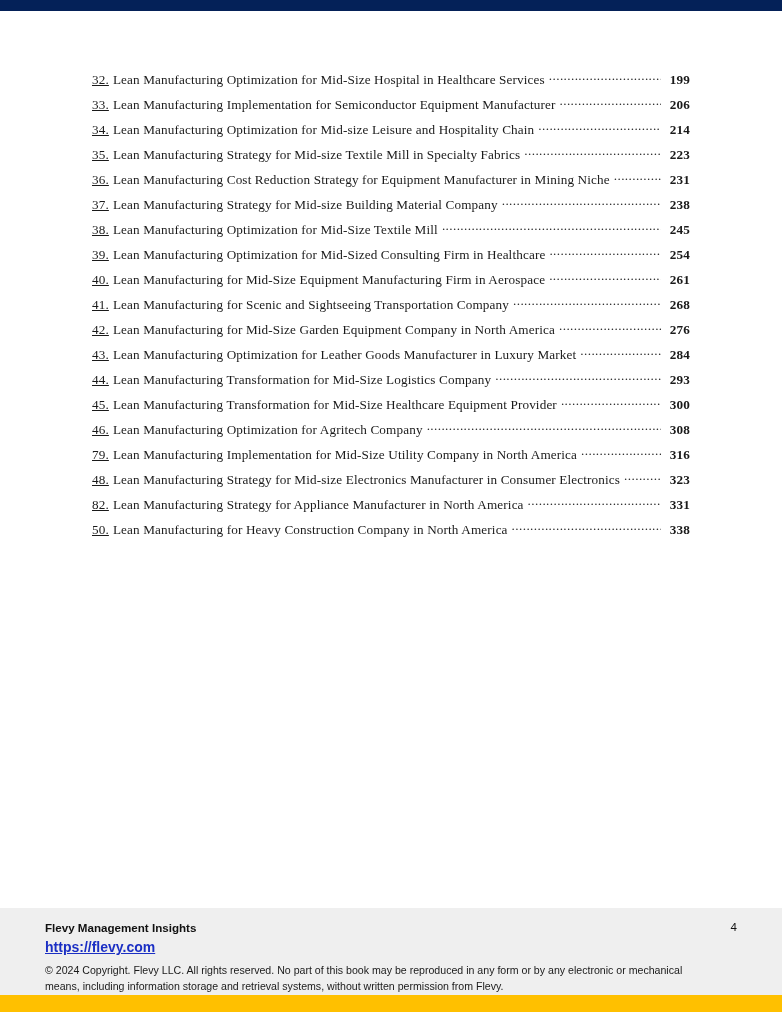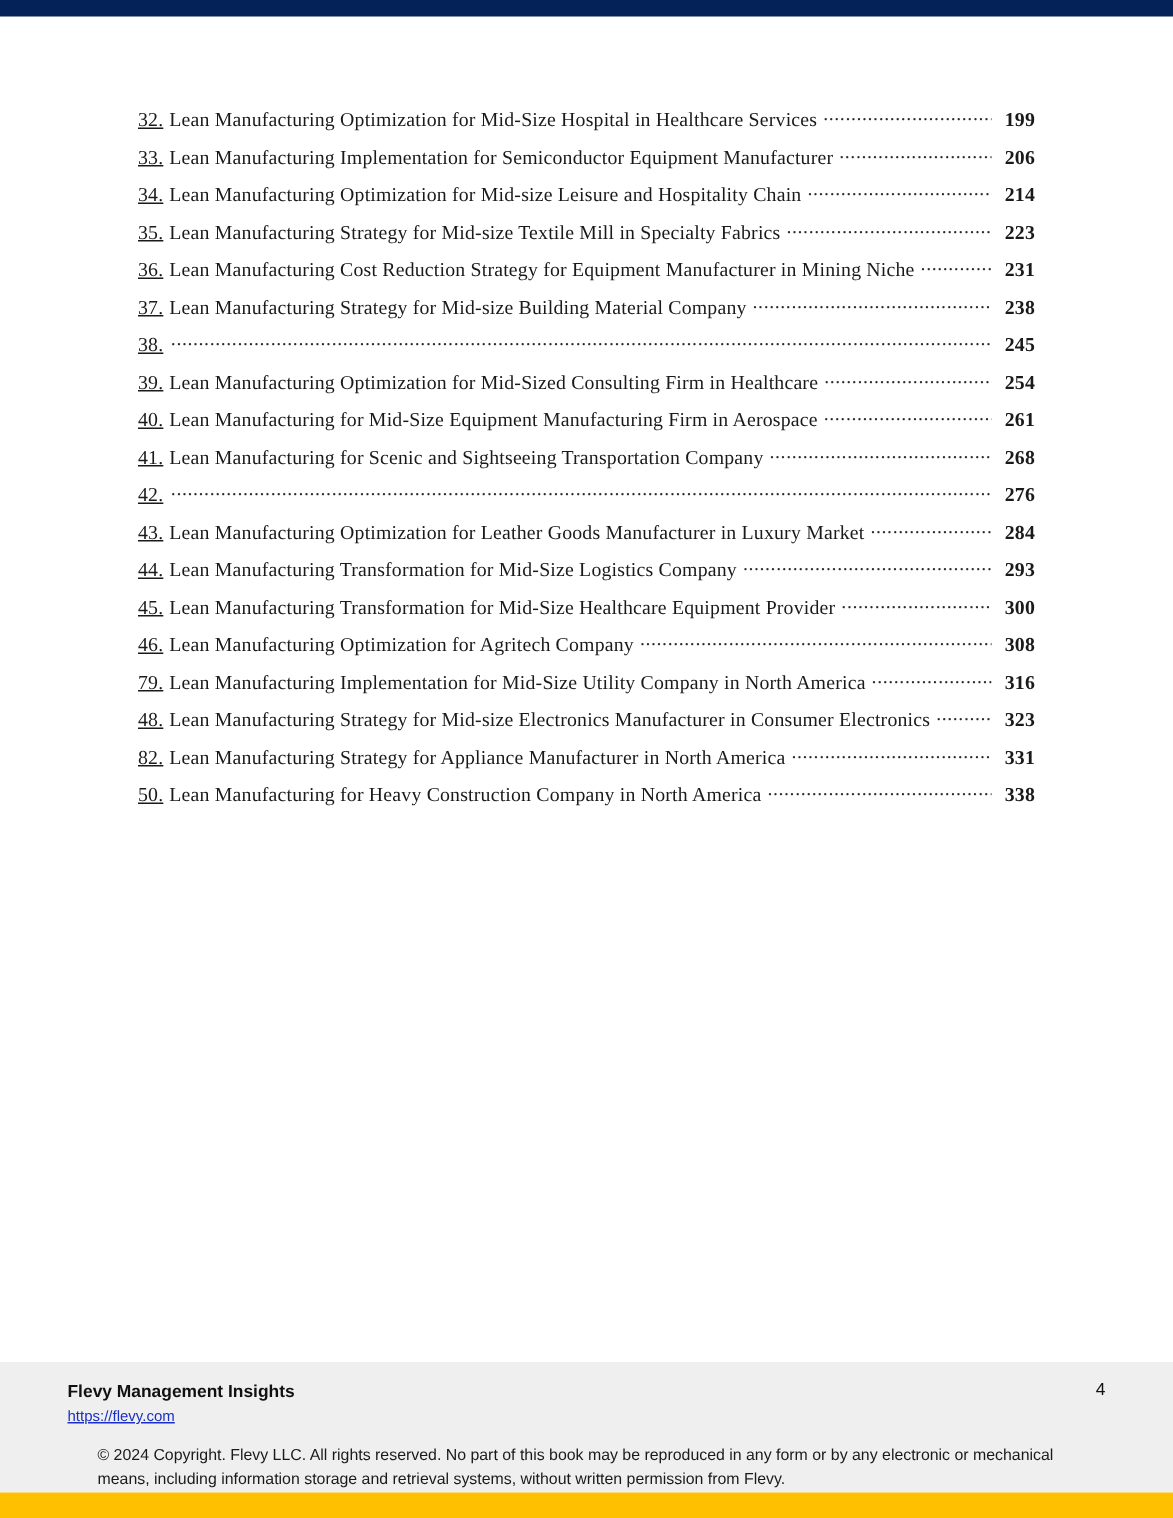--- a/index.html
+++ b/index.html
@@ -95,42 +95,41 @@
   .footer-brand {
     font-family: "Liberation Sans", "DejaVu Sans", sans-serif;
     font-size: 11.6px;
     font-weight: bold;
     color: #111111;
     line-height: 1.55;
   }
   .footer-url {
     display: block;
     font-family: "Liberation Sans", "DejaVu Sans", sans-serif;
-    font-size: 10px;
-    font-weight: normal;
+    font-size: 14px;
+    font-weight: bold;
     color: #1b2fc4;
     text-decoration: underline;
     line-height: 1.55;
   }
   .footer-pageno {
     font-family: "Liberation Sans", "DejaVu Sans", sans-serif;
     font-size: 11.6px;
     color: #111111;
     padding-top: 1px;
   }
   .footer-copy {
     position: absolute;
     top: 54px;
     left: 45px;
     width: 648px;
     font-family: "Liberation Sans", "DejaVu Sans", sans-serif;
     font-size: 10.6px;
     color: #1a1a1a;
     line-height: 1.52;
-    margin-left: 20px;
   }
 
   
   .bottom-bar {
     position: absolute;
     left: 0;
     top: 995px;
     width: 782px;
     height: 17px;
     background: #ffc000;
@@ -173,20 +172,21 @@
       <span class="toc-page">231</span>
     </div>
     <div class="toc-entry">
       <span class="toc-num">37.</span>
       <span class="toc-title">Lean Manufacturing Strategy for Mid-size Building Material Company</span>
       <span class="toc-leader"></span>
       <span class="toc-page">238</span>
     </div>
     <div class="toc-entry">
       <span class="toc-num">38.</span>
+      <span class="toc-title">Lean Manufacturing Optimization for Mid-Size Textile Mill</span>
       <span class="toc-leader"></span>
       <span class="toc-page">245</span>
     </div>
     <div class="toc-entry">
       <span class="toc-num">39.</span>
       <span class="toc-title">Lean Manufacturing Optimization for Mid-Sized Consulting Firm in Healthcare</span>
       <span class="toc-leader"></span>
       <span class="toc-page">254</span>
     </div>
     <div class="toc-entry">
@@ -196,20 +196,21 @@
       <span class="toc-page">261</span>
     </div>
     <div class="toc-entry">
       <span class="toc-num">41.</span>
       <span class="toc-title">Lean Manufacturing for Scenic and Sightseeing Transportation Company</span>
       <span class="toc-leader"></span>
       <span class="toc-page">268</span>
     </div>
     <div class="toc-entry">
       <span class="toc-num">42.</span>
+      <span class="toc-title">Lean Manufacturing for Mid-Size Garden Equipment Company in North America</span>
       <span class="toc-leader"></span>
       <span class="toc-page">276</span>
     </div>
     <div class="toc-entry">
       <span class="toc-num">43.</span>
       <span class="toc-title">Lean Manufacturing Optimization for Leather Goods Manufacturer in Luxury Market</span>
       <span class="toc-leader"></span>
       <span class="toc-page">284</span>
     </div>
     <div class="toc-entry">

